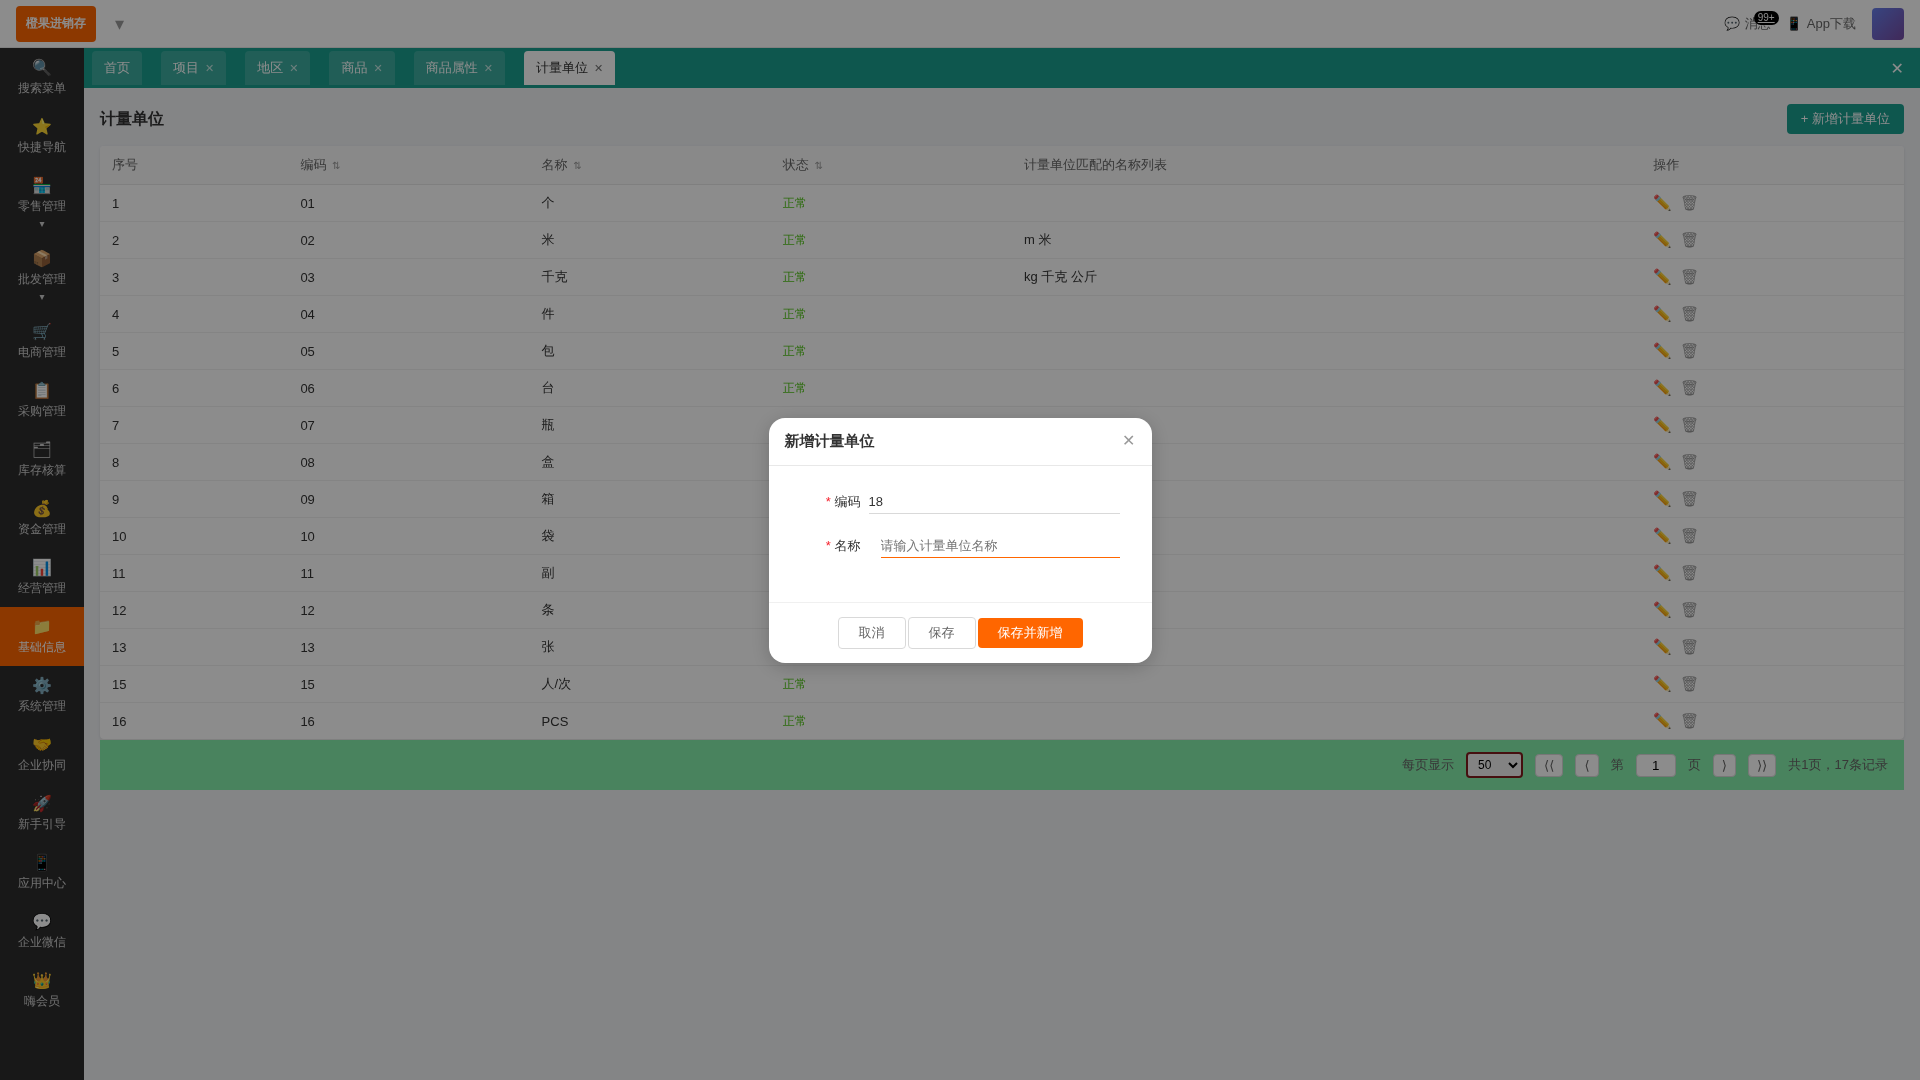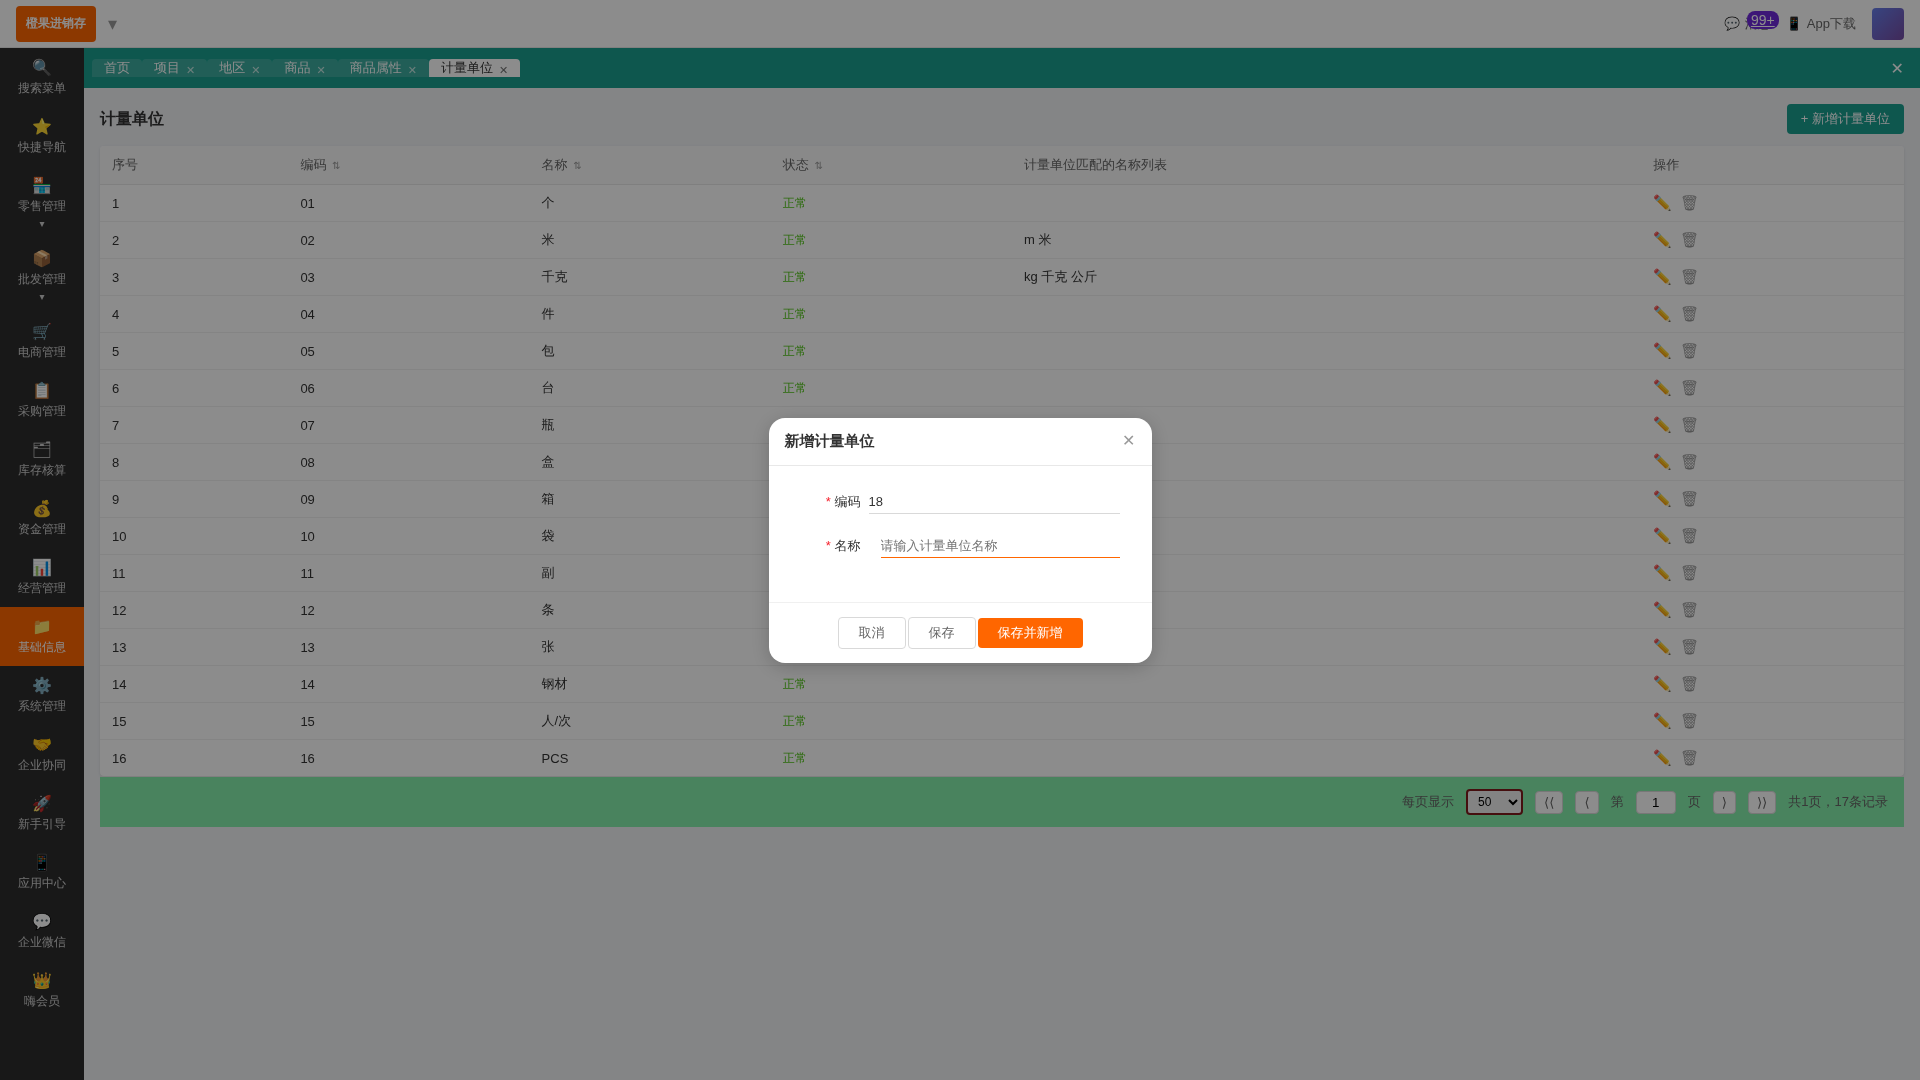--- a/index.html
+++ b/index.html
@@ -12,21 +12,21 @@
       display: flex;
       align-items: center;
       padding: 0 16px;
       border-bottom: 1px solid #e8e8e8;
       justify-content: space-between;
       flex-shrink: 0;
     }
     .logo-area {
       display: flex;
       align-items: center;
-      gap: 12px;
+      gap: 19px;
     }
     .logo-box {
       width: 80px;
       height: 36px;
       background: #f60;
       border-radius: 4px;
       display: flex;
       align-items: center;
       justify-content: center;
       color: #fff;
@@ -43,24 +43,24 @@
       display: flex;
       align-items: center;
       gap: 4px;
       color: #666;
       font-size: 13px;
     }
     .badge-dot {
       position: absolute;
       top: -4px;
       right: -8px;
-      background: #6d28d9;
+      background: #000000;
       color: #fff;
       border-radius: 8px;
-      font-size: 14px;
+      font-size: 10px;
       padding: 1px 4px;
       line-height: 1.2;
       text-decoration: underline;
     }
     .header-avatar {
       width: 32px;
       height: 32px;
       border-radius: 4px;
       background: linear-gradient(135deg, #667eea, #764ba2);
     }
@@ -107,30 +107,30 @@
     .tab-bar {
       background: #1a9e8f;
       display: flex;
       align-items: center;
       height: 40px;
       padding: 0 8px;
       flex-shrink: 0;
     }
     .tab-item {
       display: flex;
-      align-items: flex-end;
+      align-items: center;
       gap: 6px;
       padding: 0 12px;
-      height: 18px;
+      height: 34px;
       border-radius: 4px 4px 0 0;
       color: #fff;
       cursor: pointer;
       font-size: 13px;
       background: rgba(255,255,255,0.15);
-      margin-right: 0;
+      margin-right: 19px;
     }
     .tab-item.active {
       background: #fff;
       color: #333;
     }
     .tab-close {
       font-size: 11px;
       opacity: 0.7;
     }
     .tab-bar-close {
@@ -648,33 +648,20 @@
     <td><span class="status-normal">正常</span></td>
     <td></td>
     <td>
       <div class="action-btns">
         <span class="action-icon" title="编辑">✏️</span>
         <span class="action-icon" title="删除">🗑</span>
       </div>
     </td>
   </tr>
             <tr>
-    <td>14</td>
-    <td>14</td>
-    <td>钢材</td>
-    <td><span class="status-normal">正常</span></td>
-    <td></td>
-    <td>
-      <div class="action-btns">
-        <span class="action-icon" title="编辑">✏️</span>
-        <span class="action-icon" title="删除">🗑</span>
-      </div>
-    </td>
-  </tr>
-            <tr>
     <td>15</td>
     <td>15</td>
     <td>人/次</td>
     <td><span class="status-normal">正常</span></td>
     <td></td>
     <td>
       <div class="action-btns">
         <span class="action-icon" title="编辑">✏️</span>
         <span class="action-icon" title="删除">🗑</span>
       </div>

